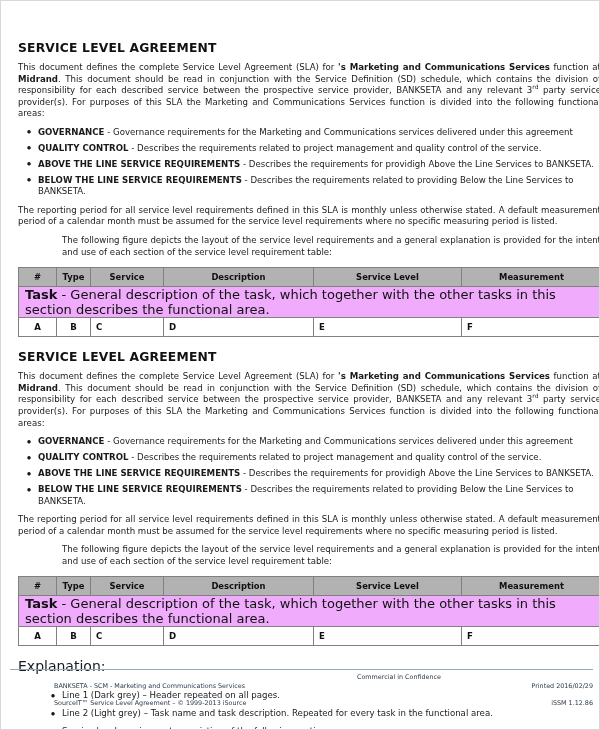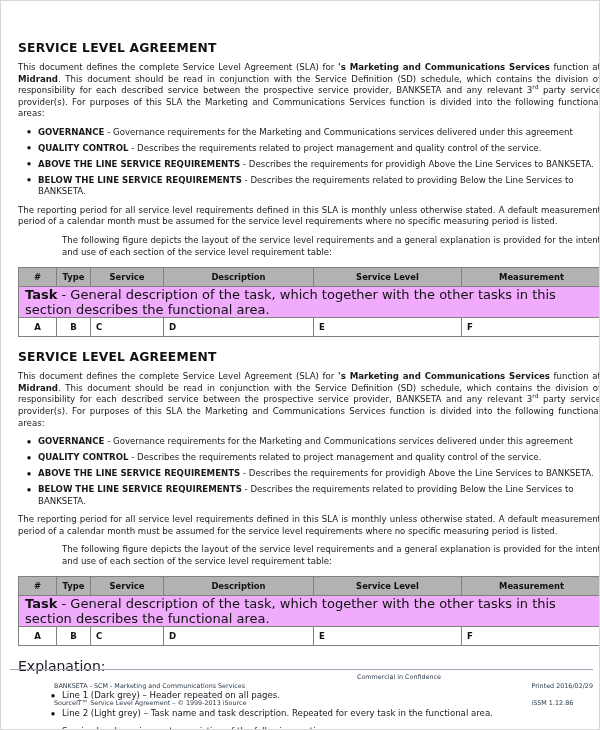--- a/index.html
+++ b/index.html
@@ -160,21 +160,21 @@
   .footer-grid {
     display: flex;
     justify-content: space-between;
     align-items: flex-start;
     font-size: 6.4px;
     line-height: 8.6px;
     color: #2b3a4a;
   }
   .footer-left { text-align: left; white-space: pre-line; margin-left: 44px; }
   .footer-mid { text-align: center; padding-top: 0px; padding-left: 20px; }
-  .footer-right { text-align: left; white-space: pre-line; }
+  .footer-right { text-align: right; white-space: pre-line; }
 </style>
 </head>
 <body>
 
 <div class="page">
 
   <div class="content">
 
     <div>
       <h1 class="sla-title">SERVICE LEVEL AGREEMENT</h1>

